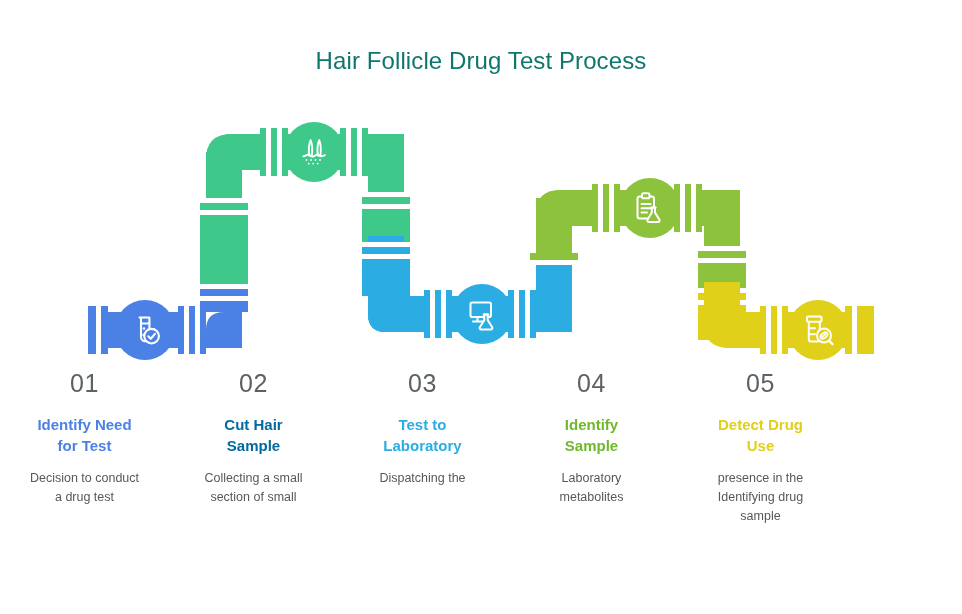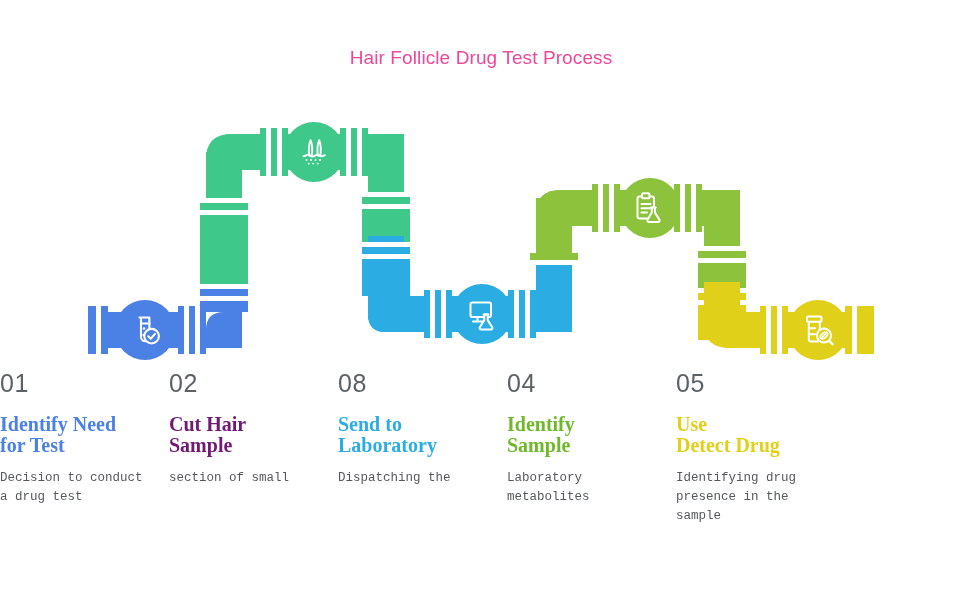--- a/index.html
+++ b/index.html
@@ -19,22 +19,22 @@
     left: 0; top: 0;
     width: 962px;
     height: 614px;
   }
   .title {
     position: absolute;
     left: 0;
     top: 47px;
     width: 962px;
     text-align: center;
-    font-size: 19px;
-    color: #ec4899;
+    font-size: 24px;
+    color: #0f766e;
     font-family: "Liberation Sans", sans-serif;
     letter-spacing: 0.1px;
   }
   svg.pipes {
     position: absolute;
     left: 0;
     top: 0;
     width: 962px;
     height: 614px;
     pointer-events: none;
@@ -42,42 +42,43 @@
   .steps {
     position: absolute;
     left: 0;
     top: 368px;
     width: 962px;
     display: flex;
     flex-direction: row;
   }
   .step {
     width: 169px;
+    text-align: center;
   }
   .step-num {
     font-size: 25px;
     color: #5b6165;
     font-weight: 300;
     letter-spacing: 0.5px;
     line-height: 30px;
     font-family: "Liberation Sans", sans-serif;
   }
   .step-title {
     margin-top: 16px;
-    font-size: 20px;
+    font-size: 15px;
     font-weight: bold;
     line-height: 21px;
-    font-family: Liberation Serif, serif;
+    font-family: Liberation Sans, sans-serif;
   }
   .step-desc {
     margin-top: 13px;
     font-size: 12.5px;
     color: #55595c;
     line-height: 19px;
-    font-family: Liberation Mono, monospace;
+    font-family: Liberation Sans, sans-serif;
   }
   .icon-layer {
     position: absolute;
     left: 0; top: 0;
     width: 962px; height: 614px;
   }
   .node {
     position: absolute;
     width: 60px;
     height: 60px;
@@ -439,33 +440,34 @@
         <div>for Test</div>
       </div>
       <div class="step-desc">
         <div>Decision to conduct</div>
         <div>a drug test</div>
       </div>
     </div>
 
     <div class="step">
       <div class="step-num">02</div>
-      <div class="step-title" style="color:#701a75;">
+      <div class="step-title" style="color:#0369a1;">
         <div>Cut Hair</div>
         <div>Sample</div>
       </div>
       <div class="step-desc">
+        <div>Collecting a small</div>
         <div>section of small</div>
       </div>
     </div>
 
     <div class="step">
-      <div class="step-num">08</div>
+      <div class="step-num">03</div>
       <div class="step-title" style="color:#2bade4;">
-        <div>Send to</div>
+        <div>Test to</div>
         <div>Laboratory</div>
       </div>
       <div class="step-desc">
         <div>Dispatching the</div>
       </div>
     </div>
 
     <div class="step">
       <div class="step-num">04</div>
       <div class="step-title" style="color:#6fb82c;">
@@ -474,24 +476,24 @@
       </div>
       <div class="step-desc">
         <div>Laboratory</div>
         <div>metabolites</div>
       </div>
     </div>
 
     <div class="step">
       <div class="step-num">05</div>
       <div class="step-title" style="color:#e0d01a;">
+        <div>Detect Drug</div>
         <div>Use</div>
-        <div>Detect Drug</div>
       </div>
       <div class="step-desc">
+        <div>presence in the</div>
         <div>Identifying drug</div>
-        <div>presence in the</div>
         <div>sample</div>
       </div>
     </div>
   </div>
 
 </div>
 
 </body></html>

